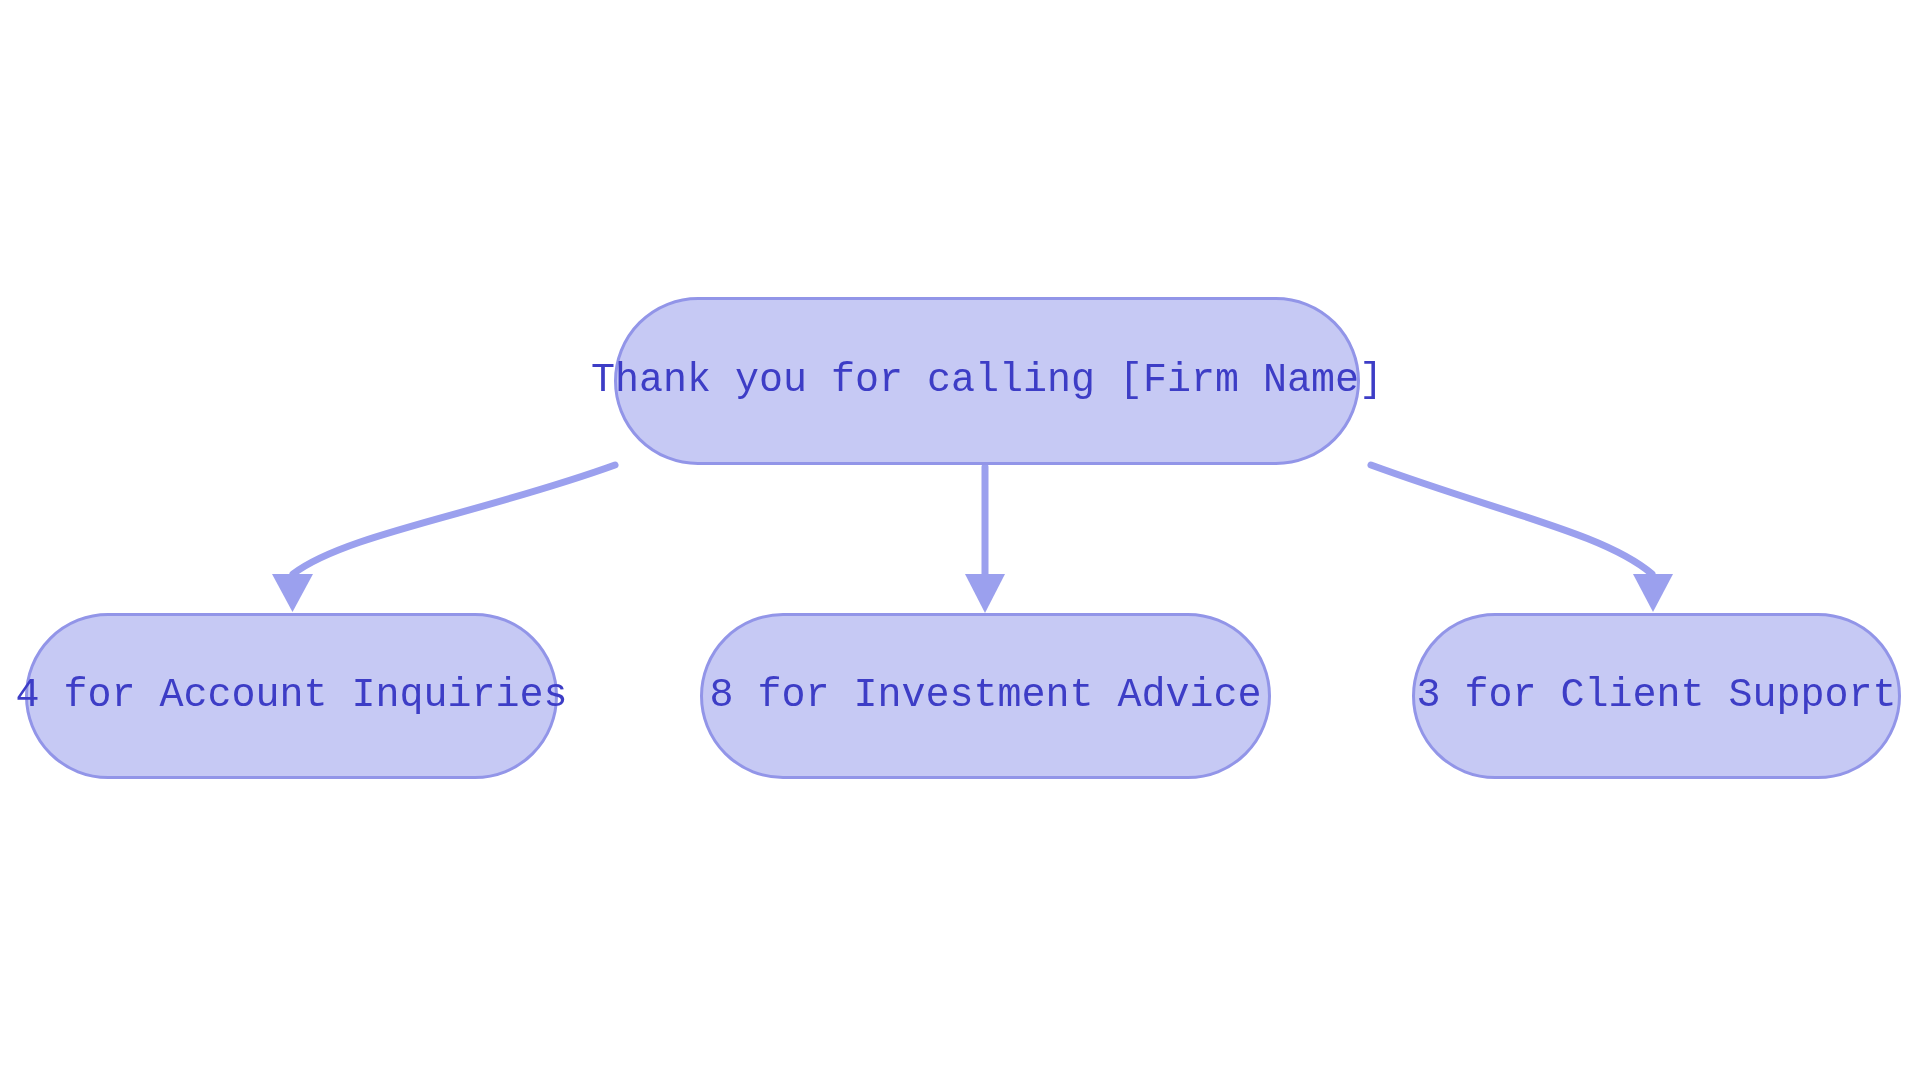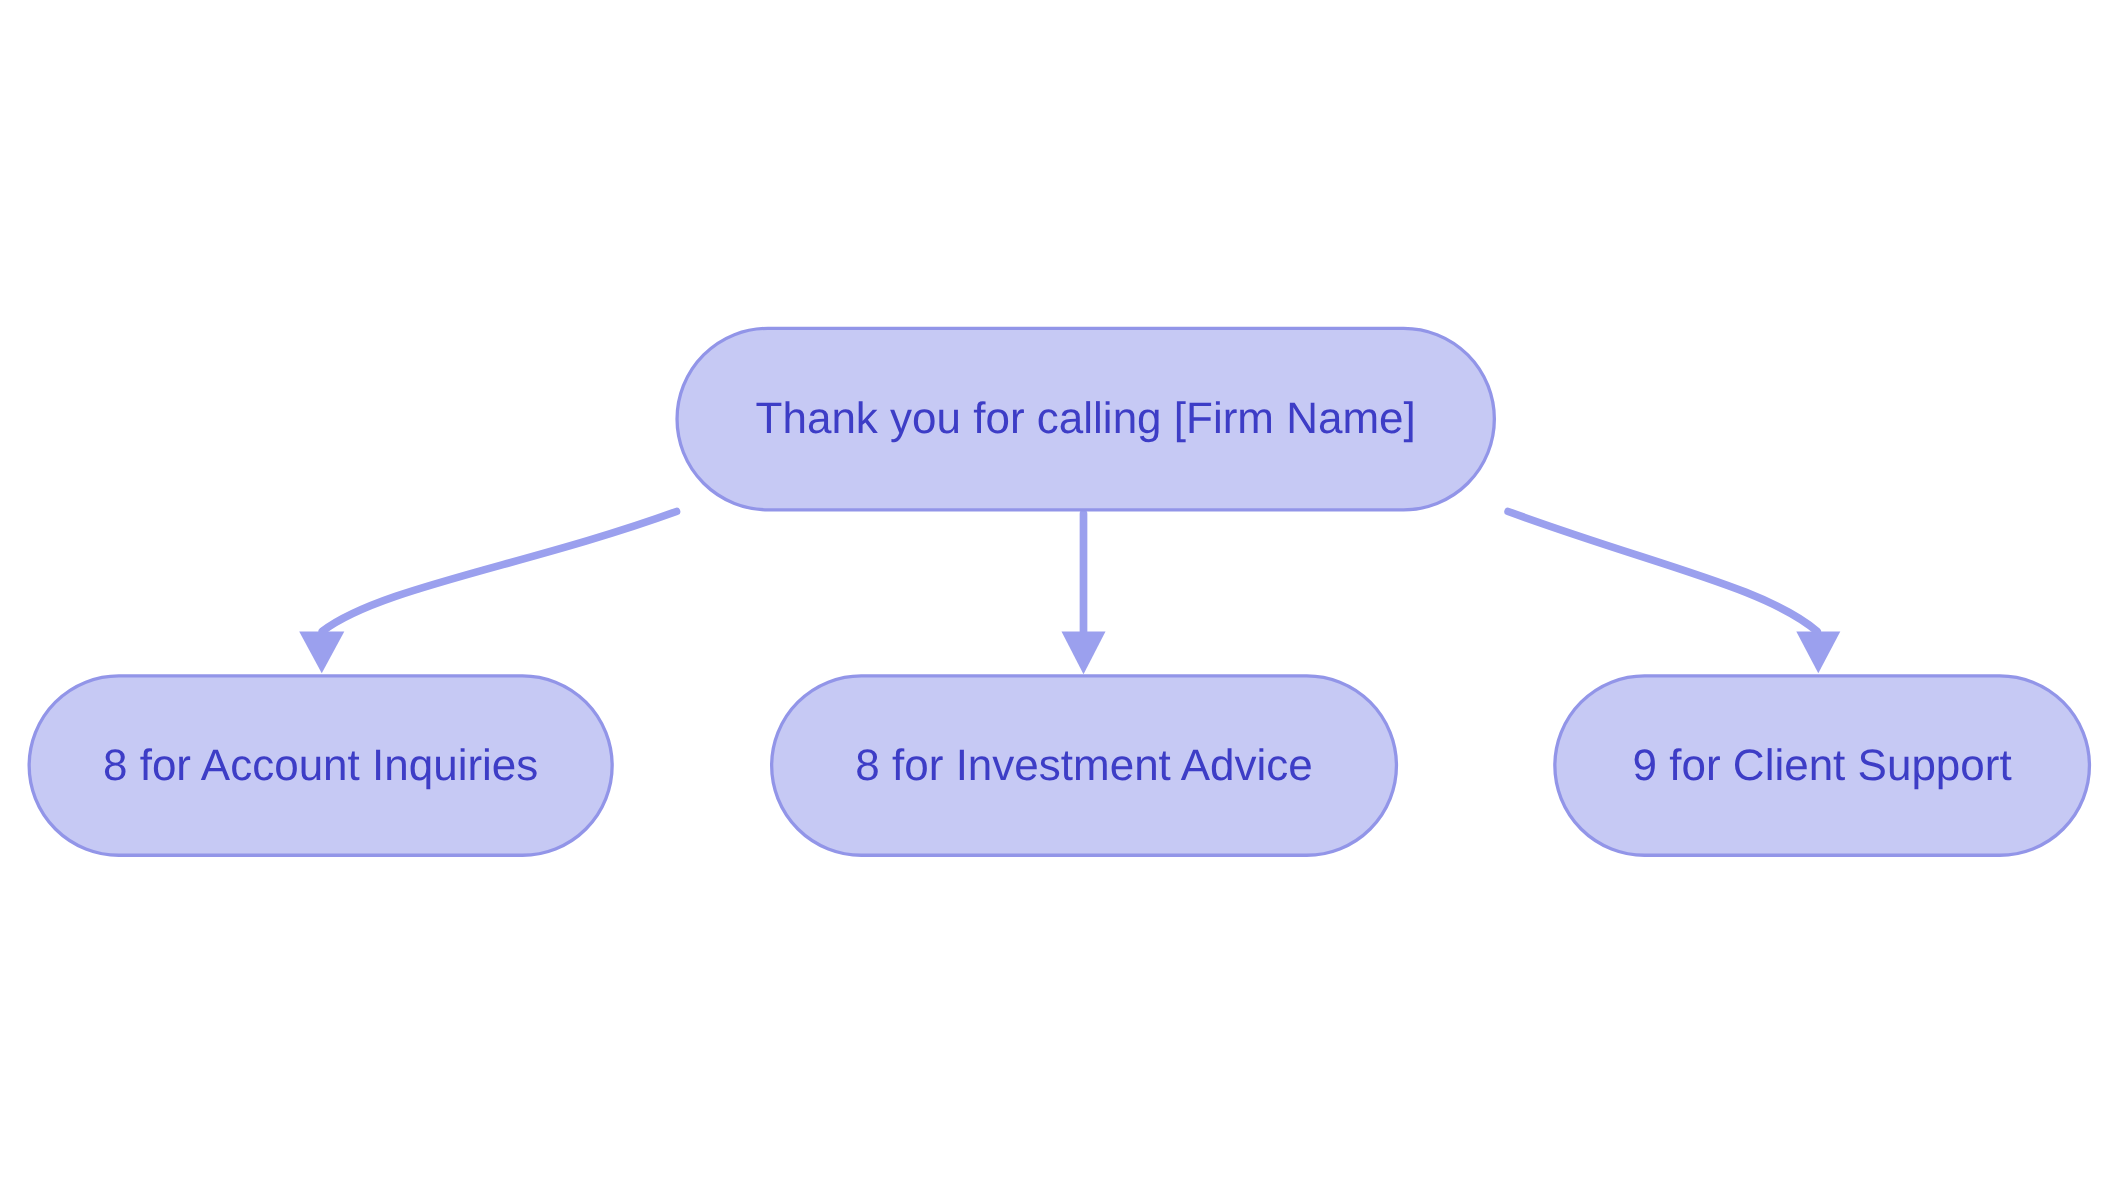--- a/index.html
+++ b/index.html
@@ -14,21 +14,21 @@
     margin: 0;
     padding: 0;
     background: var(--canvas-bg);
   }
   .canvas {
     position: relative;
     width: 1920px;
     height: 1059px;
     background: var(--canvas-bg);
     overflow: hidden;
-    font-family: Liberation Sans, sans-serif;
+    font-family: Liberation Mono, monospace;
   }
   .edges {
     position: absolute;
     left: 0;
     top: 0;
     width: 1920px;
     height: 1083px;
     pointer-events: none;
   }
   .edges path {
@@ -79,24 +79,24 @@
       <path d="M 1371 465 C 1505 514, 1605 534, 1652 574"></path>
       <polygon points="1633,574 1673,574 1653,612"></polygon>
     </g>
   </svg>
 
   <div class="node node-root">
     <span>Thank you for calling [Firm Name]</span>
   </div>
 
   <div class="node node-option-1">
-    <span>8 for Account Inquiries</span>
+    <span>4 for Account Inquiries</span>
   </div>
 
   <div class="node node-option-2">
     <span>8 for Investment Advice</span>
   </div>
 
   <div class="node node-option-3">
-    <span>9 for Client Support</span>
+    <span>3 for Client Support</span>
   </div>
 
 </div>
 
 </body></html>

